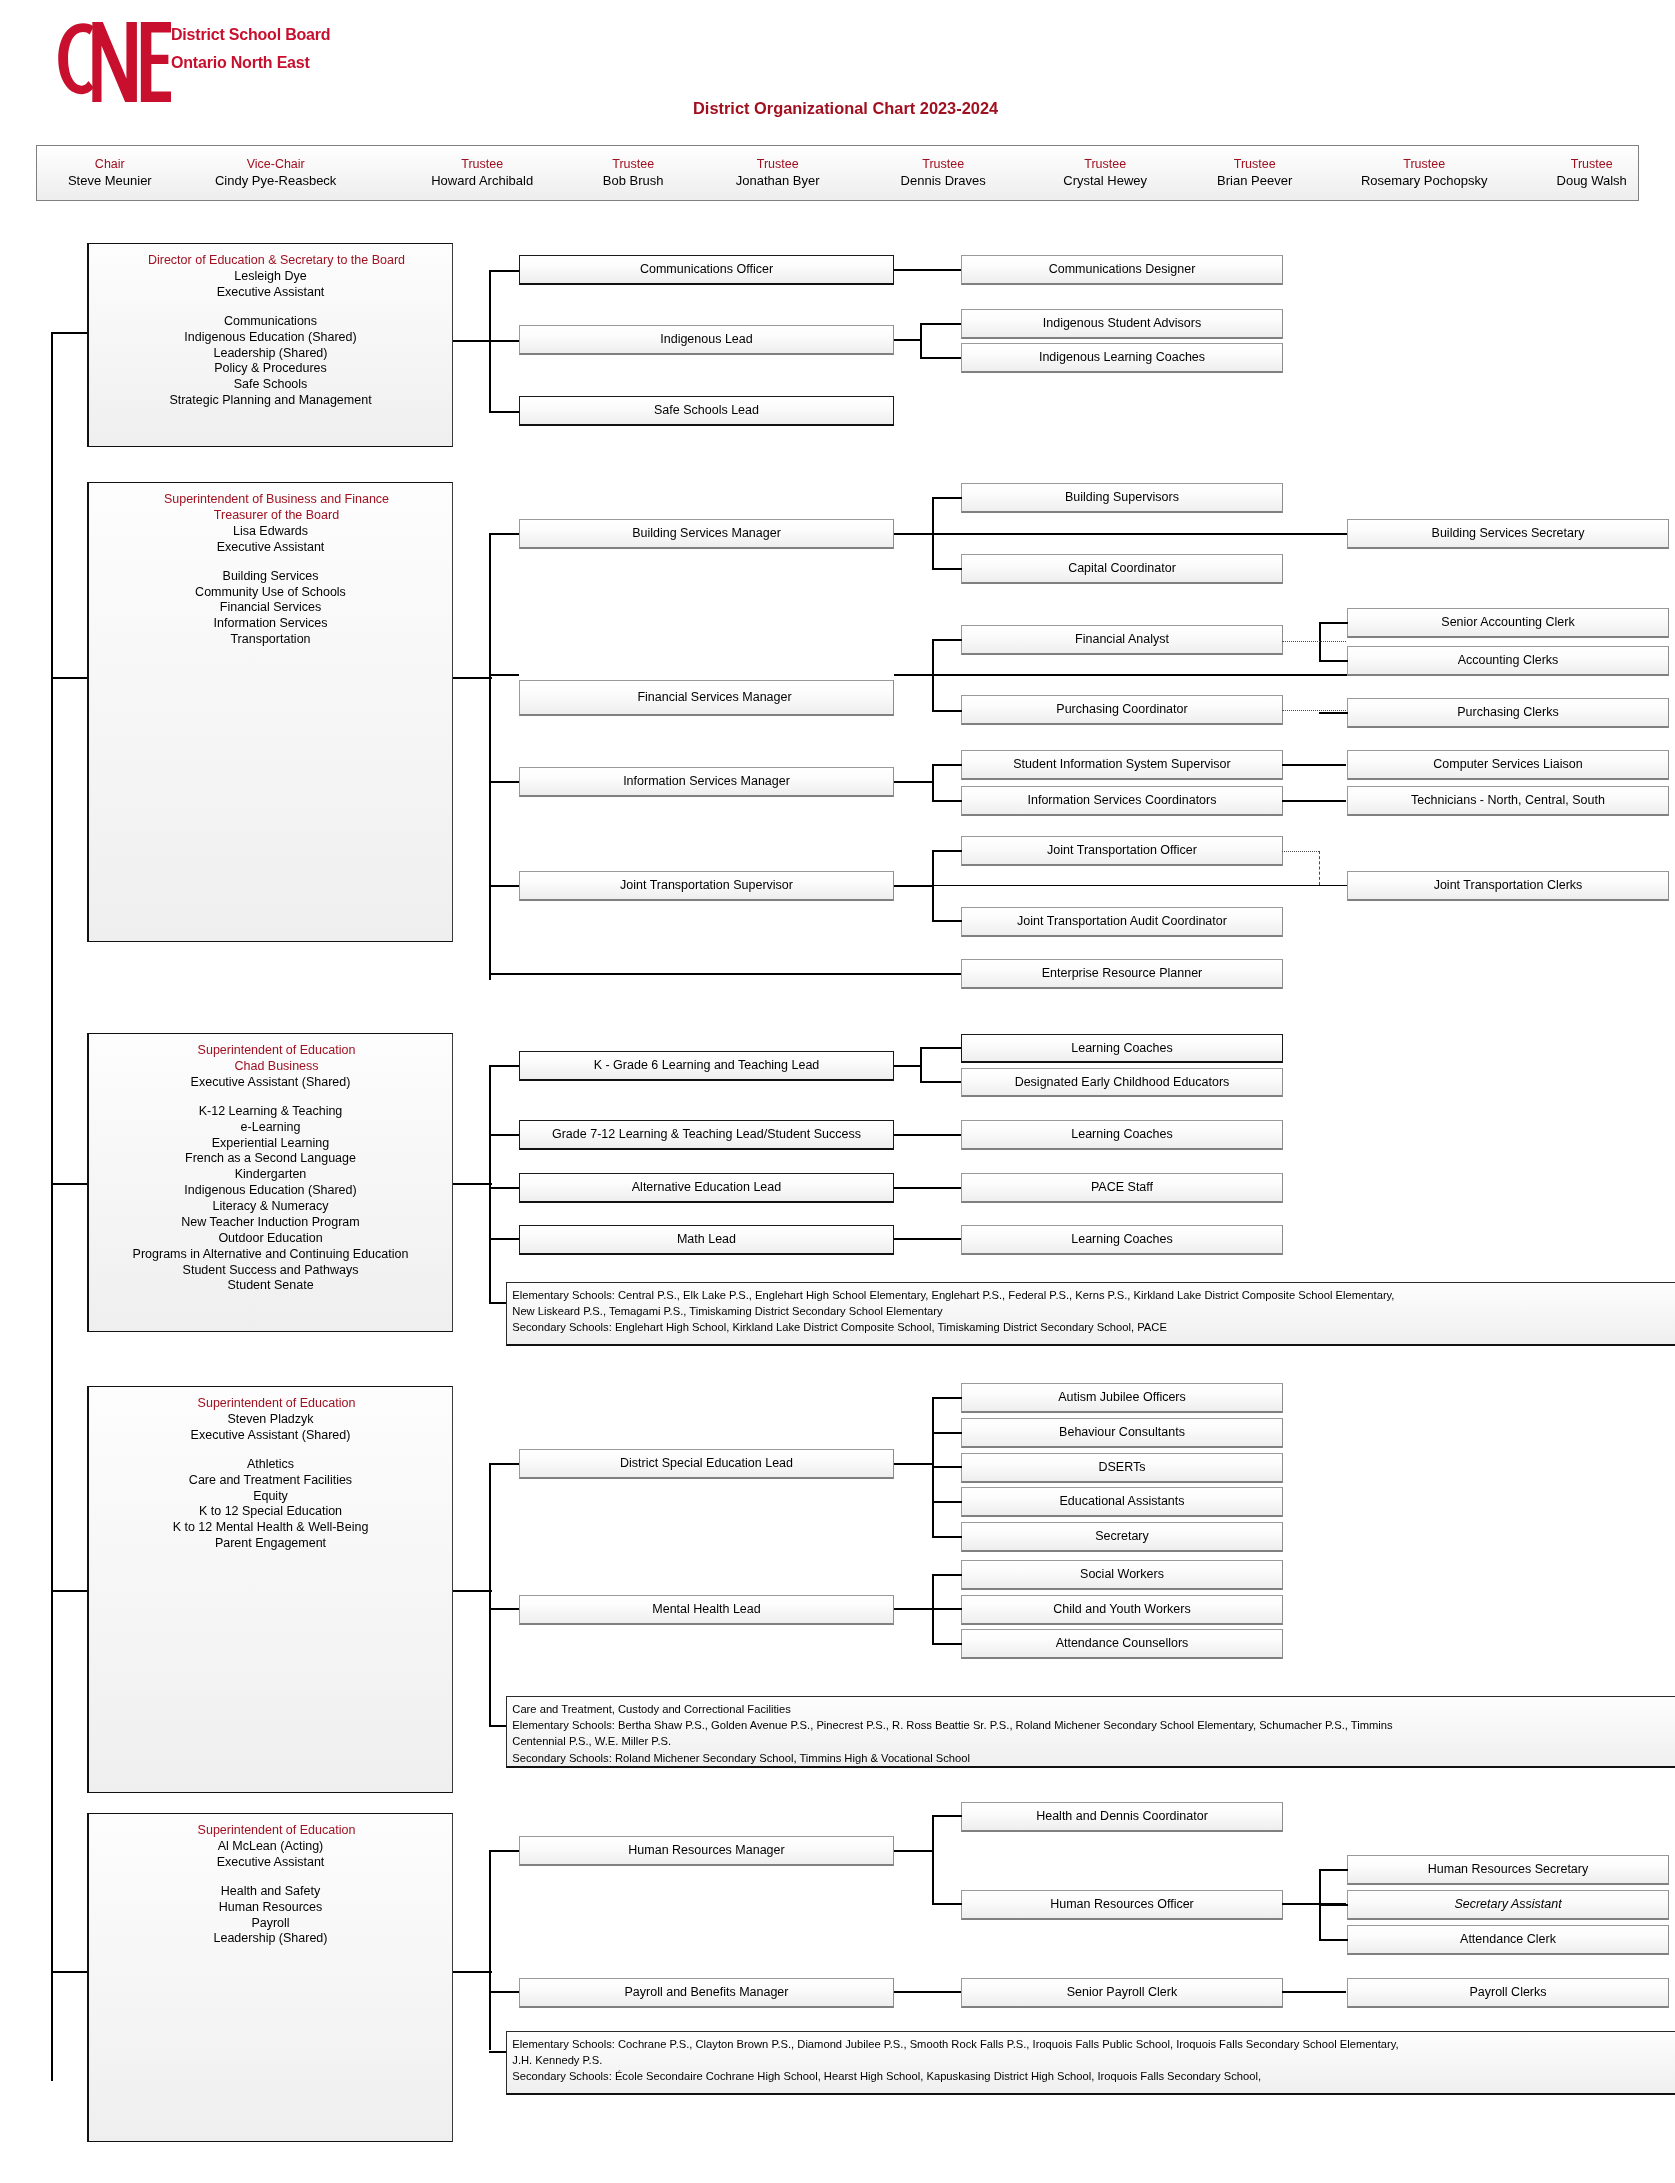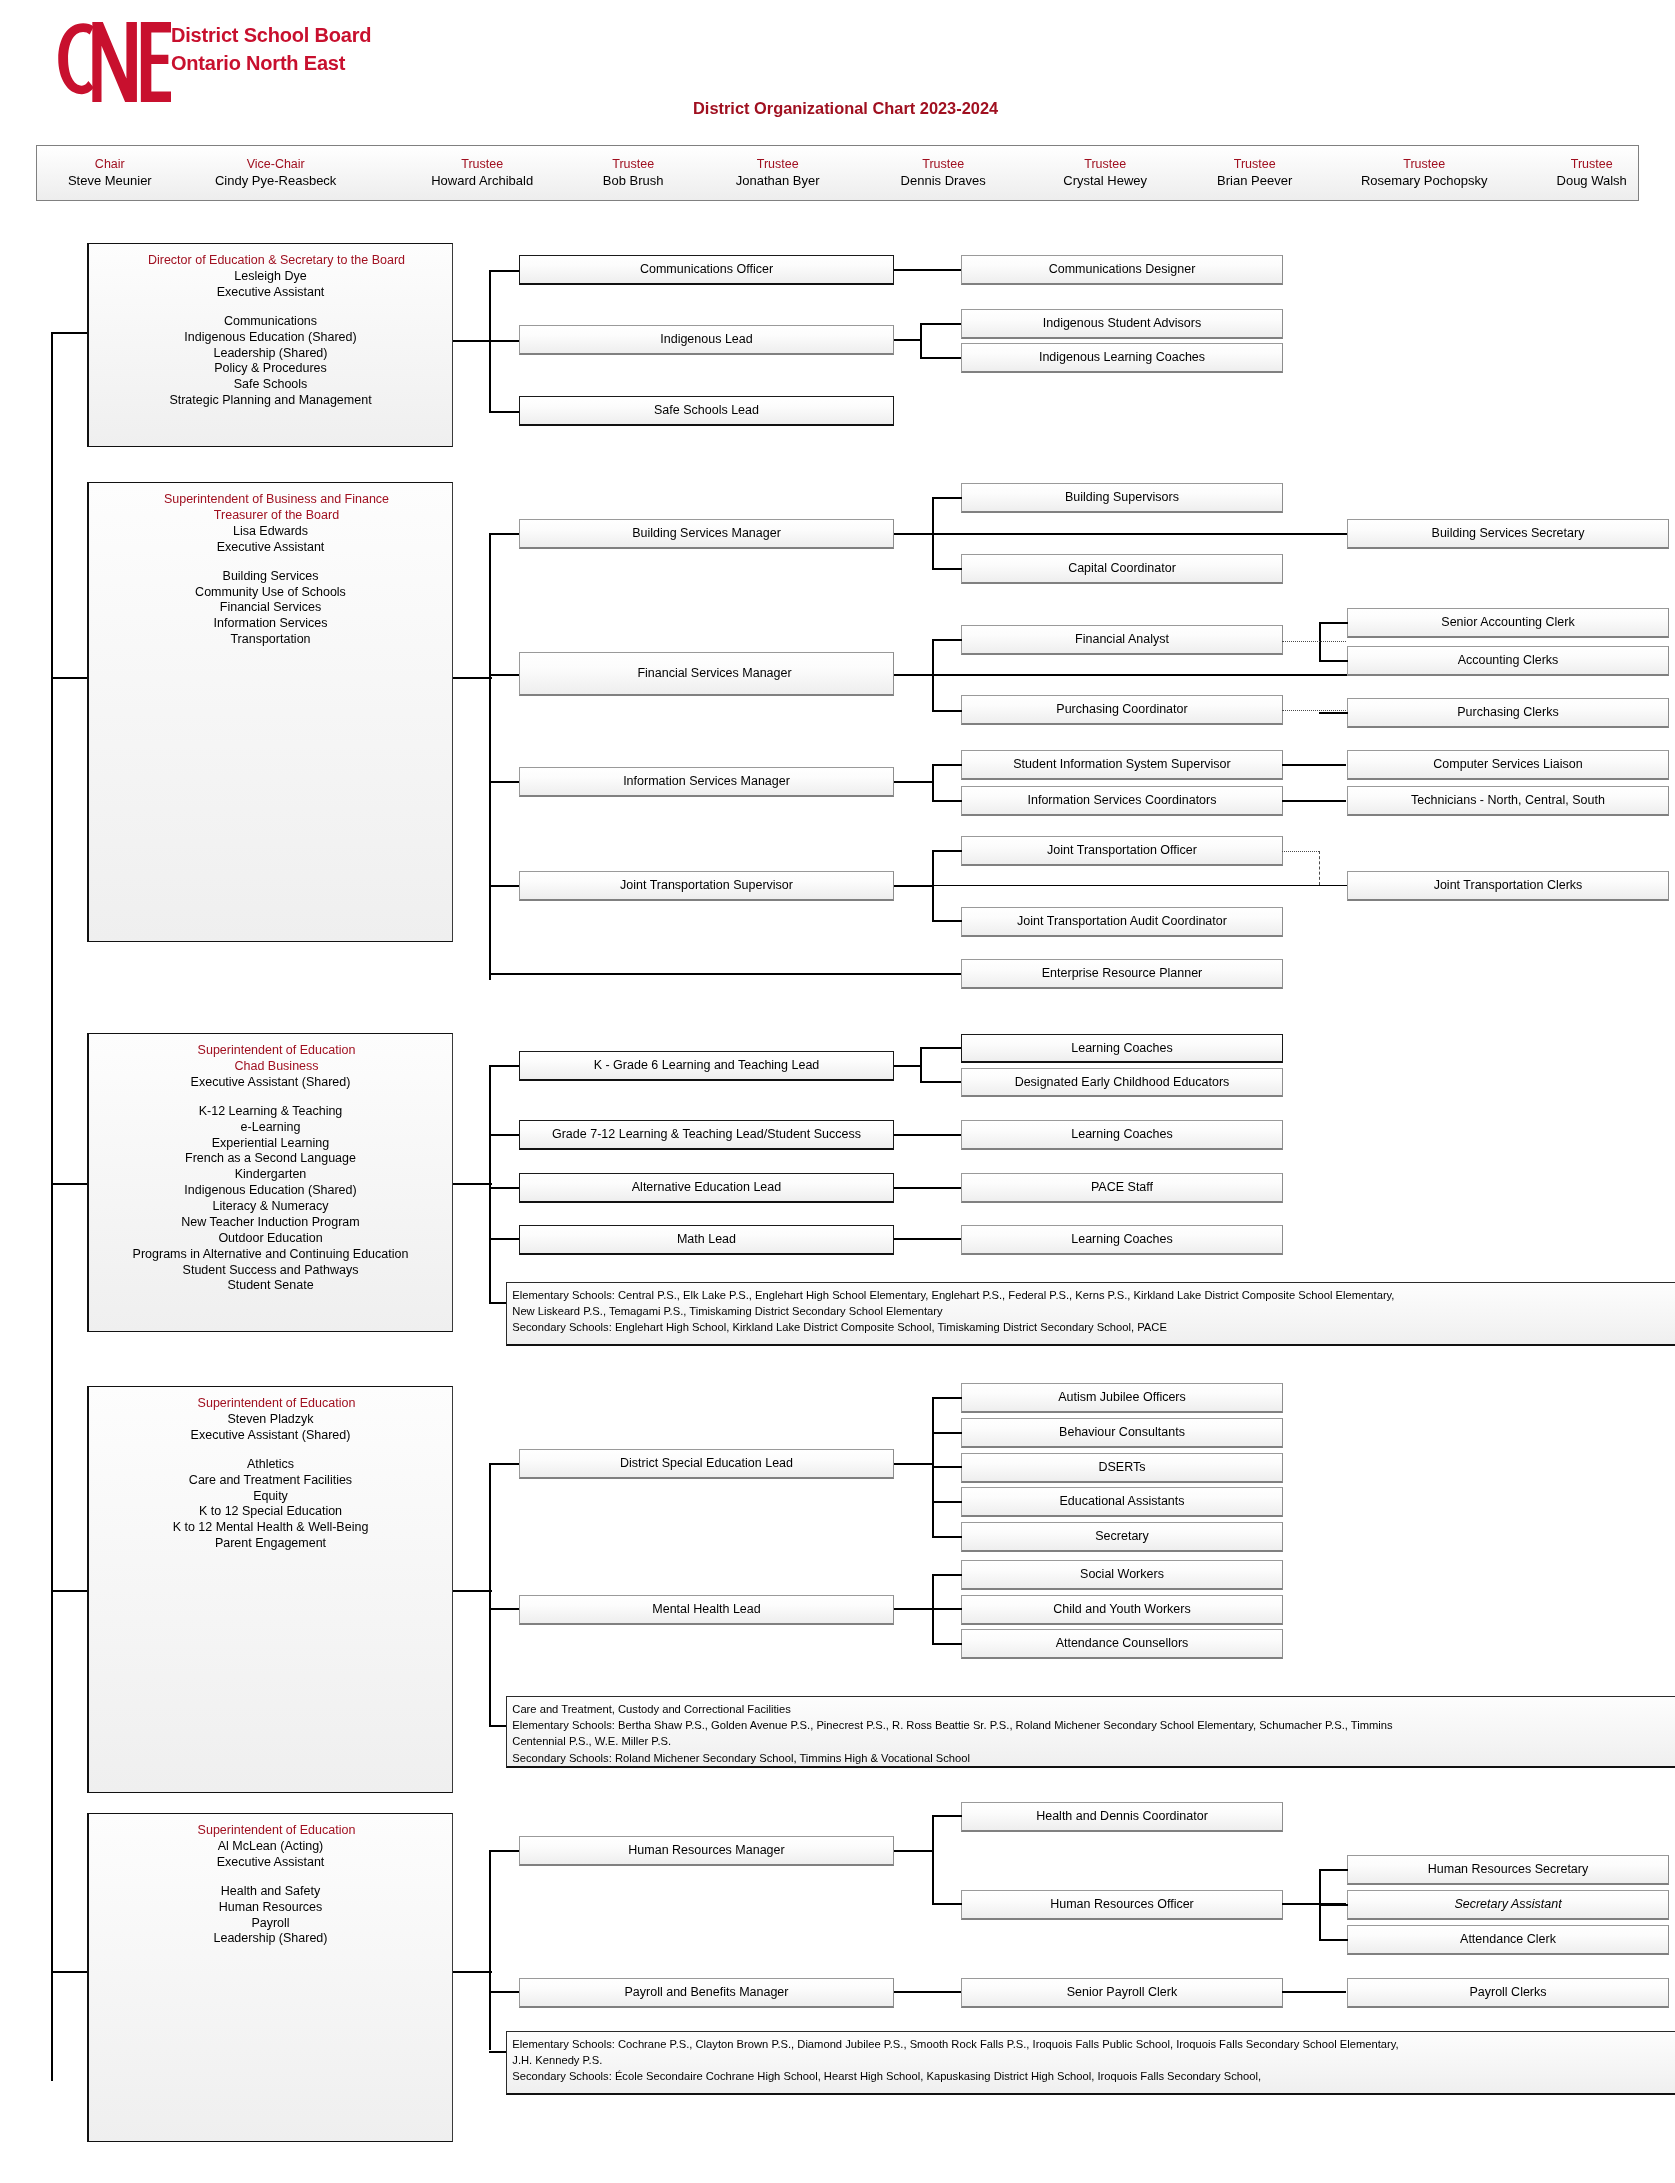--- a/index.html
+++ b/index.html
@@ -9,21 +9,21 @@
     font-family:"Liberation Sans","DejaVu Sans",sans-serif;
     color:#000;
   }
   .abs{position:absolute;box-sizing:border-box;}
 
   
   #logo{left:53px;top:18.4px;width:118px;height:92px;}
   #logo svg{display:block;}
   #brand{left:171px;top:21px;width:460px;}
   #brand .l{
-    color:#C8102E;font-weight:bold;font-size:20px;line-height:28px;
+    color:#C8102E;font-weight:bold;font-size:16px;line-height:28px;
     letter-spacing:-0.2px;white-space:nowrap;
   }
   #chart-title{
     left:693px;top:99px;width:460px;text-align:left;
     color:#A01020;font-weight:bold;font-size:16.4px;white-space:nowrap;
   }
 
   
   #trustee-bar{
     left:36px;top:145px;width:1603px;height:56px;
@@ -190,21 +190,21 @@
       <div class="plain">Building Services</div>
       <div class="plain">Community Use of Schools</div>
       <div class="plain">Financial Services</div>
       <div class="plain">Information Services</div>
       <div class="plain">Transportation</div>
     </div>
     <div class="abs node" style="left: 519px; top: 519px; width: 375px; height: 30px;">Building Services Manager</div>
     <div class="abs node" style="left: 961px; top: 483px; width: 322px; height: 30px;">Building Supervisors</div>
     <div class="abs node" style="left: 961px; top: 554px; width: 322px; height: 30px;">Capital Coordinator</div>
     <div class="abs node" style="left: 1347px; top: 519px; width: 322px; height: 30px;">Building Services Secretary</div>
-    <div class="abs node" style="left: 519px; top: 652px; width: 375px; height: 44px; padding-left: 20px;">Financial Services Manager</div>
+    <div class="abs node" style="left: 519px; top: 680px; width: 375px; height: 36px; padding-left: 20px;">Financial Services Manager</div>
     <div class="abs node" style="left: 961px; top: 625px; width: 322px; height: 30px;">Financial Analyst</div>
     <div class="abs node" style="left: 961px; top: 695px; width: 322px; height: 30px;">Purchasing Coordinator</div>
     <div class="abs node" style="left: 1347px; top: 608px; width: 322px; height: 30px;">Senior Accounting Clerk</div>
     <div class="abs node" style="left: 1347px; top: 646px; width: 322px; height: 30px;">Accounting Clerks</div>
     <div class="abs node" style="left: 1347px; top: 698px; width: 322px; height: 30px;">Purchasing Clerks</div>
     <div class="abs node" style="left: 519px; top: 767px; width: 375px; height: 30px;">Information Services Manager</div>
     <div class="abs node" style="left: 961px; top: 750px; width: 322px; height: 30px;">Student Information System Supervisor</div>
     <div class="abs node" style="left: 961px; top: 786px; width: 322px; height: 30px;">Information Services Coordinators</div>
     <div class="abs node" style="left: 1347px; top: 750px; width: 322px; height: 30px;">Computer Services Liaison</div>
     <div class="abs node" style="left: 1347px; top: 786px; width: 322px; height: 30px;">Technicians - North, Central, South</div>

